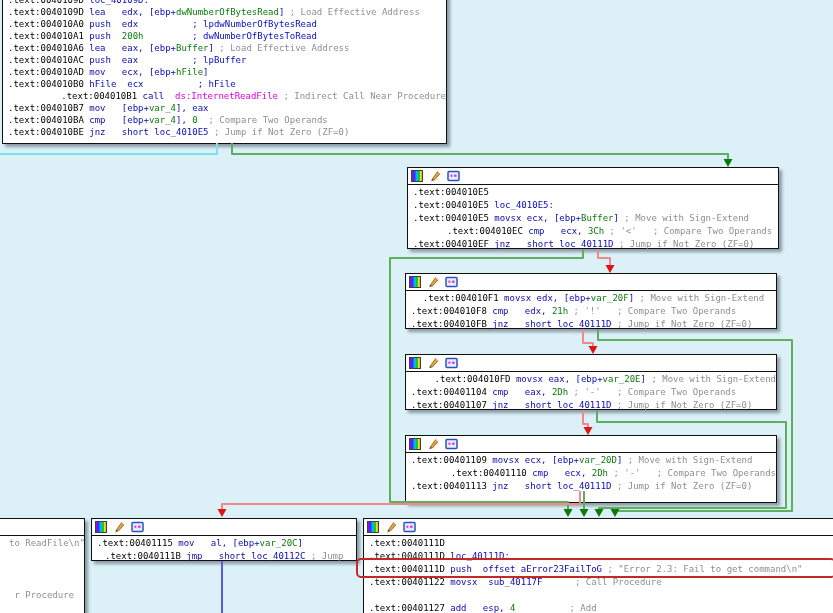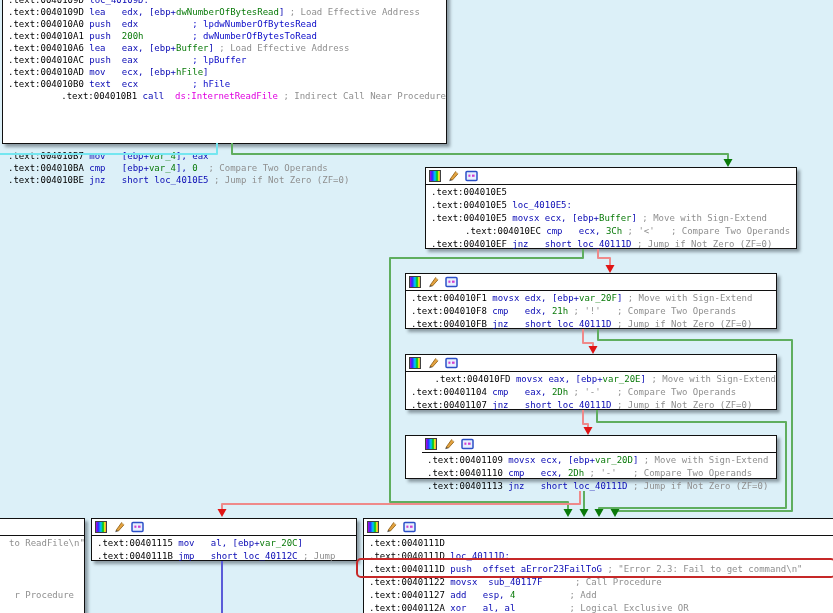--- a/index.html
+++ b/index.html
@@ -43,28 +43,28 @@
 <div id="graph">
     <div class="block b1" style="left: 2px; top: -8px; width: 445px; height: 152px;">
       <div class="code">
         <div class="row" style="line-height: 12px; height: 12px;"><span class="tk-a">.text:0040109D </span><span class="tk-l">loc_40109D:</span></div>
         <div class="row" style="line-height: 12px; height: 12px;"><span class="tk-a">.text:0040109D </span><span class="tk-i">lea   edx, [ebp+</span><span class="tk-v">dwNumberOfBytesRead</span><span class="tk-i">] </span><span class="tk-c">; Load Effective Address</span></div>
         <div class="row" style="line-height: 12px; height: 12px;"><span class="tk-a">.text:004010A0 </span><span class="tk-i">push  edx          </span><span class="tk-p">; lpdwNumberOfBytesRead</span></div>
         <div class="row" style="line-height: 12px; height: 12px;"><span class="tk-a">.text:004010A1 </span><span class="tk-i">push  </span><span class="tk-n">200h</span><span class="tk-i">         </span><span class="tk-p">; dwNumberOfBytesToRead</span></div>
         <div class="row" style="line-height: 12px; height: 12px;"><span class="tk-a">.text:004010A6 </span><span class="tk-i">lea   eax, [ebp+</span><span class="tk-v">Buffer</span><span class="tk-i">] </span><span class="tk-c">; Load Effective Address</span></div>
         <div class="row" style="line-height: 12px; height: 12px;"><span class="tk-a">.text:004010AC </span><span class="tk-i">push  eax          </span><span class="tk-p">; lpBuffer</span></div>
         <div class="row" style="line-height: 12px; height: 12px;"><span class="tk-a">.text:004010AD </span><span class="tk-i">mov   ecx, [ebp+</span><span class="tk-v">hFile</span><span class="tk-i">]</span></div>
-        <div class="row" style="line-height: 12px; height: 12px;"><span class="tk-a">.text:004010B0 </span><span class="tk-i">text  ecx          </span><span class="tk-p">; hFile</span></div>
+        <div class="row" style="line-height: 12px; height: 12px;"><span class="tk-a">.text:004010B0 </span><span class="tk-i">hFile  ecx          </span><span class="tk-p">; hFile</span></div>
         <div class="row" style="line-height: 12px; height: 12px; text-align: right;"><span class="tk-a">.text:004010B1 </span><span class="tk-i">call  </span><span class="tk-x">ds:InternetReadFile</span><span class="tk-i"> </span><span class="tk-c">; Indirect Call Near Procedure</span></div>
-        <div class="row" style="line-height: 12px; height: 12px; margin-top: 48px;"><span class="tk-a">.text:004010B7 </span><span class="tk-i">mov   [ebp+</span><span class="tk-v">var_4</span><span class="tk-i">], eax</span></div>
+        <div class="row" style="line-height: 12px; height: 12px;"><span class="tk-a">.text:004010B7 </span><span class="tk-i">mov   [ebp+</span><span class="tk-v">var_4</span><span class="tk-i">], eax</span></div>
         <div class="row" style="line-height: 12px; height: 12px;"><span class="tk-a">.text:004010BA </span><span class="tk-i">cmp   [ebp+</span><span class="tk-v">var_4</span><span class="tk-i">], </span><span class="tk-n">0</span><span class="tk-i">  </span><span class="tk-c">; Compare Two Operands</span></div>
         <div class="row" style="line-height: 12px; height: 12px;"><span class="tk-a">.text:004010BE </span><span class="tk-i">jnz   short loc_4010E5 </span><span class="tk-c">; Jump if Not Zero (ZF=0)</span></div>
       </div>
     </div>
-    <div class="block " style="left: 425px; top: 167px; width: 372px; height: 82px;">
+    <div class="block " style="left: 407px; top: 167px; width: 372px; height: 82px;">
       <div class="titlebar">
         <span class="nodeicon"><svg width="13" height="12" viewBox="0 0 13 12">
             <defs>
               <linearGradient id="rg" x1="0" y1="0" x2="1" y2="0">
                 <stop offset="0" stop-color="#d400d4"></stop>
                 <stop offset="0.25" stop-color="#2a2aff"></stop>
                 <stop offset="0.5" stop-color="#00c8ff"></stop>
                 <stop offset="0.7" stop-color="#00c000"></stop>
                 <stop offset="0.85" stop-color="#ffff30"></stop>
                 <stop offset="1" stop-color="#ff3030"></stop>
@@ -111,21 +111,21 @@
             <polygon points="3,9.4 5.4,10 2.2,11.3" fill="#3a3a3a"></polygon>
             <line x1="9.3" y1="2.2" x2="10.6" y2="3.4" stroke="#fff1c8" stroke-width="0.9"></line>
           </svg></span>
         <span class="nodeicon"><svg width="13" height="12" viewBox="0 0 13 12">
             <rect x="1" y="1.5" width="11" height="9" rx="1" fill="#e8f0ff" stroke="#2c50c8" stroke-width="1.5"></rect>
             <rect x="3.4" y="4.6" width="2" height="2.2" fill="#d040d0"></rect>
             <rect x="7" y="4.6" width="2.6" height="2.2" fill="#d040d0"></rect>
           </svg></span>
       </div>
       <div class="code">
-        <div class="row" style="line-height: 13px; height: 13px;"><span class="tk-a">.text:004010F1 </span><span class="tk-i">movsx edx, [ebp+</span><span class="tk-v">var_20F</span><span class="tk-i">] </span><span class="tk-c">; Move with Sign-Extend</span></div>
+        <div class="row" style="line-height: 13px; height: 13px; text-align: center;"><span class="tk-a">.text:004010F1 </span><span class="tk-i">movsx edx, [ebp+</span><span class="tk-v">var_20F</span><span class="tk-i">] </span><span class="tk-c">; Move with Sign-Extend</span></div>
         <div class="row" style="line-height: 13px; height: 13px;"><span class="tk-a">.text:004010F8 </span><span class="tk-i">cmp   edx, </span><span class="tk-n">21h</span><span class="tk-i"> </span><span class="tk-c">; '!'   ; Compare Two Operands</span></div>
         <div class="row" style="line-height: 13px; height: 13px;"><span class="tk-a">.text:004010FB </span><span class="tk-i">jnz   short loc_40111D </span><span class="tk-c">; Jump if Not Zero (ZF=0)</span></div>
       </div>
     </div>
     <div class="block " style="left: 405px; top: 354px; width: 372px; height: 56px;">
       <div class="titlebar">
         <span class="nodeicon"><svg width="13" height="12" viewBox="0 0 13 12">
             <defs>
               <linearGradient id="rg" x1="0" y1="0" x2="1" y2="0">
                 <stop offset="0" stop-color="#d400d4"></stop>
@@ -148,21 +148,21 @@
             <rect x="3.4" y="4.6" width="2" height="2.2" fill="#d040d0"></rect>
             <rect x="7" y="4.6" width="2.6" height="2.2" fill="#d040d0"></rect>
           </svg></span>
       </div>
       <div class="code">
         <div class="row" style="line-height: 13px; height: 13px; text-align: right;"><span class="tk-a">.text:004010FD </span><span class="tk-i">movsx eax, [ebp+</span><span class="tk-v">var_20E</span><span class="tk-i">] </span><span class="tk-c">; Move with Sign-Extend</span></div>
         <div class="row" style="line-height: 13px; height: 13px;"><span class="tk-a">.text:00401104 </span><span class="tk-i">cmp   eax, </span><span class="tk-n">2Dh</span><span class="tk-i"> </span><span class="tk-c">; '-'   ; Compare Two Operands</span></div>
         <div class="row" style="line-height: 13px; height: 13px;"><span class="tk-a">.text:00401107 </span><span class="tk-i">jnz   short loc_40111D </span><span class="tk-c">; Jump if Not Zero (ZF=0)</span></div>
       </div>
     </div>
-    <div class="block " style="left: 405px; top: 435px; width: 372px; height: 44px; padding-left: 16px;">
+    <div class="block " style="left: 405px; top: 435px; width: 372px; height: 68px;">
       <div class="titlebar">
         <span class="nodeicon"><svg width="13" height="12" viewBox="0 0 13 12">
             <defs>
               <linearGradient id="rg" x1="0" y1="0" x2="1" y2="0">
                 <stop offset="0" stop-color="#d400d4"></stop>
                 <stop offset="0.25" stop-color="#2a2aff"></stop>
                 <stop offset="0.5" stop-color="#00c8ff"></stop>
                 <stop offset="0.7" stop-color="#00c000"></stop>
                 <stop offset="0.85" stop-color="#ffff30"></stop>
                 <stop offset="1" stop-color="#ff3030"></stop>
@@ -176,21 +176,21 @@
             <line x1="9.3" y1="2.2" x2="10.6" y2="3.4" stroke="#fff1c8" stroke-width="0.9"></line>
           </svg></span>
         <span class="nodeicon"><svg width="13" height="12" viewBox="0 0 13 12">
             <rect x="1" y="1.5" width="11" height="9" rx="1" fill="#e8f0ff" stroke="#2c50c8" stroke-width="1.5"></rect>
             <rect x="3.4" y="4.6" width="2" height="2.2" fill="#d040d0"></rect>
             <rect x="7" y="4.6" width="2.6" height="2.2" fill="#d040d0"></rect>
           </svg></span>
       </div>
       <div class="code">
         <div class="row" style="line-height: 13px; height: 13px;"><span class="tk-a">.text:00401109 </span><span class="tk-i">movsx ecx, [ebp+</span><span class="tk-v">var_20D</span><span class="tk-i">] </span><span class="tk-c">; Move with Sign-Extend</span></div>
-        <div class="row" style="line-height: 13px; height: 13px;"><span class="tk-a">.text:00401110 </span><span class="tk-i">cmp   ecx, </span><span class="tk-n">2Dh</span><span class="tk-i"> </span><span class="tk-c">; '-'   ; Compare Two Operands</span></div>
+        <div class="row" style="line-height: 13px; height: 13px; text-align: right;"><span class="tk-a">.text:00401110 </span><span class="tk-i">cmp   ecx, </span><span class="tk-n">2Dh</span><span class="tk-i"> </span><span class="tk-c">; '-'   ; Compare Two Operands</span></div>
         <div class="row" style="line-height: 13px; height: 13px;"><span class="tk-a">.text:00401113 </span><span class="tk-i">jnz   short loc_40111D </span><span class="tk-c">; Jump if Not Zero (ZF=0)</span></div>
       </div>
     </div>
     <div class="block " style="left: -62px; top: 518px; width: 147px; height: 100px;">
       <div class="titlebar"></div>
       <div class="code">
         <div class="row" style="line-height: 13px; height: 13px;"><span class="tk-c">            to ReadFile\n"</span></div>
         <div class="row" style="line-height: 13px; height: 13px;"></div>
         <div class="row" style="line-height: 13px; height: 13px;"></div>
         <div class="row" style="line-height: 13px; height: 13px;"></div>
@@ -218,21 +218,21 @@
             <line x1="9.3" y1="2.2" x2="10.6" y2="3.4" stroke="#fff1c8" stroke-width="0.9"></line>
           </svg></span>
         <span class="nodeicon"><svg width="13" height="12" viewBox="0 0 13 12">
             <rect x="1" y="1.5" width="11" height="9" rx="1" fill="#e8f0ff" stroke="#2c50c8" stroke-width="1.5"></rect>
             <rect x="3.4" y="4.6" width="2" height="2.2" fill="#d040d0"></rect>
             <rect x="7" y="4.6" width="2.6" height="2.2" fill="#d040d0"></rect>
           </svg></span>
       </div>
       <div class="code">
         <div class="row" style="line-height: 13px; height: 13px;"><span class="tk-a">.text:00401115 </span><span class="tk-i">mov   al, [ebp+</span><span class="tk-v">var_20C</span><span class="tk-i">]</span></div>
-        <div class="row" style="line-height: 13px; height: 13px;"><span class="tk-a">.text:0040111B </span><span class="tk-i">jmp   short loc_40112C </span><span class="tk-c">; Jump</span></div>
+        <div class="row" style="line-height: 13px; height: 13px; margin-left: 8px;"><span class="tk-a">.text:0040111B </span><span class="tk-i">jmp   short loc_40112C </span><span class="tk-c">; Jump</span></div>
       </div>
     </div>
     <div class="block " style="left: 363px; top: 518px; width: 472px; height: 97px;">
       <div class="titlebar">
         <span class="nodeicon"><svg width="13" height="12" viewBox="0 0 13 12">
             <defs>
               <linearGradient id="rg" x1="0" y1="0" x2="1" y2="0">
                 <stop offset="0" stop-color="#d400d4"></stop>
                 <stop offset="0.25" stop-color="#2a2aff"></stop>
                 <stop offset="0.5" stop-color="#00c8ff"></stop>
@@ -252,21 +252,21 @@
             <rect x="1" y="1.5" width="11" height="9" rx="1" fill="#e8f0ff" stroke="#2c50c8" stroke-width="1.5"></rect>
             <rect x="3.4" y="4.6" width="2" height="2.2" fill="#d040d0"></rect>
             <rect x="7" y="4.6" width="2.6" height="2.2" fill="#d040d0"></rect>
           </svg></span>
       </div>
       <div class="code">
         <div class="row" style="line-height: 13px; height: 13px;"><span class="tk-a">.text:0040111D</span></div>
         <div class="row" style="line-height: 13px; height: 13px;"><span class="tk-a">.text:0040111D </span><span class="tk-l">loc_40111D:</span></div>
         <div class="row" style="line-height: 13px; height: 13px;"><span class="tk-a">.text:0040111D </span><span class="tk-i">push  offset aError23FailToG </span><span class="tk-c">; "Error 2.3: Fail to get command\n"</span></div>
         <div class="row" style="line-height: 13px; height: 13px;"><span class="tk-a">.text:00401122 </span><span class="tk-i">movsx  sub_40117F      </span><span class="tk-c">; Call Procedure</span></div>
-        <div class="row" style="line-height: 13px; height: 13px;"><span class="tk-a">.text:00401127 </span><span class="tk-i">add   esp, </span><span class="tk-n">4</span><span class="tk-i">          </span><span class="tk-c">; Add</span></div>
+        <div class="row" style="line-height: 13px; height: 13px; margin-top: 13px;"><span class="tk-a">.text:00401127 </span><span class="tk-i">add   esp, </span><span class="tk-n">4</span><span class="tk-i">          </span><span class="tk-c">; Add</span></div>
         <div class="row" style="line-height: 13px; height: 13px;"><span class="tk-a">.text:0040112A </span><span class="tk-i">xor   al, al          </span><span class="tk-c">; Logical Exclusive OR</span></div>
       </div>
     </div>
   </div>
 <svg id="edges" width="833" height="613">
     <path d="M217,143 V154 H-3" fill="none" stroke="#74e6f0" stroke-width="2" stroke-linejoin="round"></path>
     <path d="M232,143 V154 H728 V159" fill="none" stroke="#5fae5f" stroke-width="2" stroke-linejoin="round"></path>
     <polygon points="728,167 723.5,159 732.5,159" fill="#0a7a0a"></polygon>
     <path d="M598,249 V258 H610 V265" fill="none" stroke="#ef8a8a" stroke-width="2" stroke-linejoin="round"></path>
     <polygon points="610,273 605.5,265 614.5,265" fill="#e01414"></polygon>

